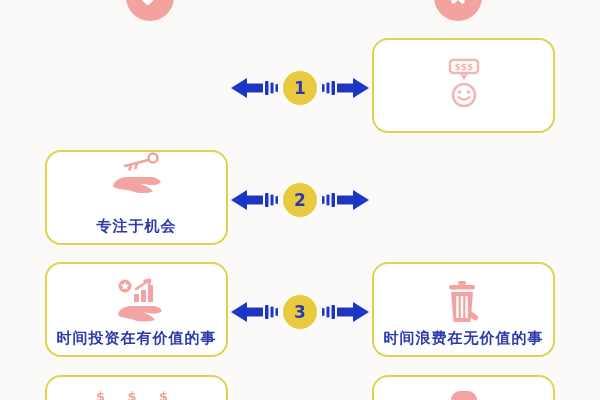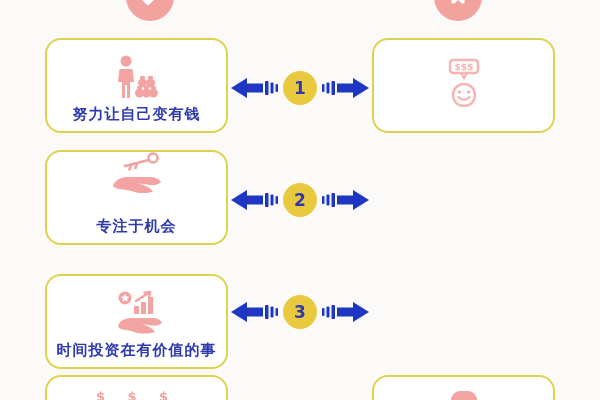--- a/index.html
+++ b/index.html
@@ -29,21 +29,21 @@
   .card .icon-box{
     flex:1; display:flex; align-items:center; justify-content:center; color:var(--icon-pink);
     padding-top:6px;
   }
   .card .icon-box.light{color:var(--icon-pink-light);}
   .card-label{
     color:var(--text-blue); font-weight:bold; font-size:15px; letter-spacing:1px;
     line-height:1; white-space:nowrap;
   }
   .col-left{left:45px;} .col-right{left:372px;}
-  .row1{top:38px;} .row2{top:150px;gap:21px;} .row3{top:262px;margin-top:12px;} .row4{top:375px;}
+  .row1{top:38px;} .row2{top:150px;gap:21px;} .row3{top:262px;} .row4{top:375px;}
   
   .connector{
     position:absolute; left:230px; width:140px; height:34px;
     display:flex; align-items:center; justify-content:center; gap:5px;
     color:var(--arrow-blue);
   }
   .conn1{top:71px;} .conn2{top:183px;} .conn3{top:295px;}
   .badge{
     width:34px; height:34px; border-radius:50%; background:var(--badge-yellow);
     color:var(--text-blue); font-weight:bold; font-size:17px;
@@ -70,41 +70,20 @@
     <svg width="26" height="26" viewBox="0 0 24 24">
       <path d="M5 12 l5 5 L19 8" stroke="#ffffff" stroke-width="4.5" fill="none" stroke-linecap="round" stroke-linejoin="round"></path>
     </svg>
   </div>
   <div class="top-mark" style="left:434px">
     <svg width="22" height="22" viewBox="0 0 24 24">
       <path d="M7 7 L17 17 M17 7 L7 17" stroke="#ffffff" stroke-width="4.5" fill="none" stroke-linecap="round"></path>
     </svg>
   </div>
 
-  <div class="card col-left row1">
-    <div class="icon-box">
-      <svg width="52" height="46" viewBox="0 0 52 46">
-        <g fill="currentColor">
-          <circle cx="15" cy="7" r="5.5"></circle>
-          <path d="M8.5 15 L21.5 15 L23 28 L19 28 L19 44 L16 44 L16 31 L14 31 L14 44 L11 44 L11 28 L7 28 Z"></path>
-          <rect x="29" y="22" width="5" height="3" rx="1"></rect>
-            <circle cx="31.5" cy="29" r="4.5"></circle>
-          <rect x="37" y="22" width="5" height="3" rx="1"></rect>
-            <circle cx="39.5" cy="29" r="4.5"></circle>
-          <rect x="26" y="32" width="5" height="3" rx="1"></rect>
-            <circle cx="28.5" cy="39" r="4.5"></circle>
-          <rect x="33" y="32" width="5" height="3" rx="1"></rect>
-            <circle cx="35.5" cy="39" r="4.5"></circle>
-          <rect x="40" y="32" width="5" height="3" rx="1"></rect>
-            <circle cx="42.5" cy="39" r="4.5"></circle>
-        </g>
-      </svg>
-    </div>
-    <div class="card-label">努力让自己变有钱</div>
-  </div>
 
   <div class="connector conn1">
     <svg class="arrow flip" width="48" height="22" viewBox="0 0 48 22">
       <g fill="currentColor">
         <rect x="0" y="7" width="2.5" height="8" rx="1"></rect>
           <rect x="4.5" y="5.5" width="3" height="11" rx="1"></rect>
         <rect x="9.5" y="4" width="3.5" height="14" rx="1"></rect>
           <rect x="15" y="6.5" width="18" height="9"></rect>
         <polygon points="31,1 47,11 31,21"></polygon>
       </g>
@@ -210,20 +189,38 @@
       <g fill="currentColor">
         <rect x="0" y="7" width="2.5" height="8" rx="1"></rect>
           <rect x="4.5" y="5.5" width="3" height="11" rx="1"></rect>
         <rect x="9.5" y="4" width="3.5" height="14" rx="1"></rect>
           <rect x="15" y="6.5" width="18" height="9"></rect>
         <polygon points="31,1 47,11 31,21"></polygon>
       </g>
     </svg>
   </div>
 
+  <div class="card col-right row3">
+    <div class="icon-box">
+      <svg width="46" height="46" viewBox="0 0 46 46">
+        <g fill="currentColor">
+          <rect x="17" y="3" width="8" height="4" rx="2"></rect>
+          <rect x="8" y="7" width="26" height="4.5" rx="2"></rect>
+          <path d="M10 14 L32 14 L29.5 44 L12.5 44 Z"></path>
+          <rect x="24" y="28" width="18" height="5.5" rx="2.75" transform="rotate(38 24 28)"></rect>
+        </g>
+        <g fill="#ffffff">
+          <rect x="15.2" y="18" width="2.4" height="22"></rect>
+          <rect x="19.8" y="18" width="2.4" height="22"></rect>
+          <rect x="24.4" y="18" width="2.4" height="22"></rect>
+        </g>
+      </svg>
+    </div>
+    <div class="card-label">时间浪费在无价值的事</div>
+  </div>
 
   <div class="card col-left row4 partial">
     <div class="dollars">$ $ $</div>
   </div>
   <div class="card col-right row4 partial">
     <div class="blob"></div>
   </div>
 
 </div>
 

